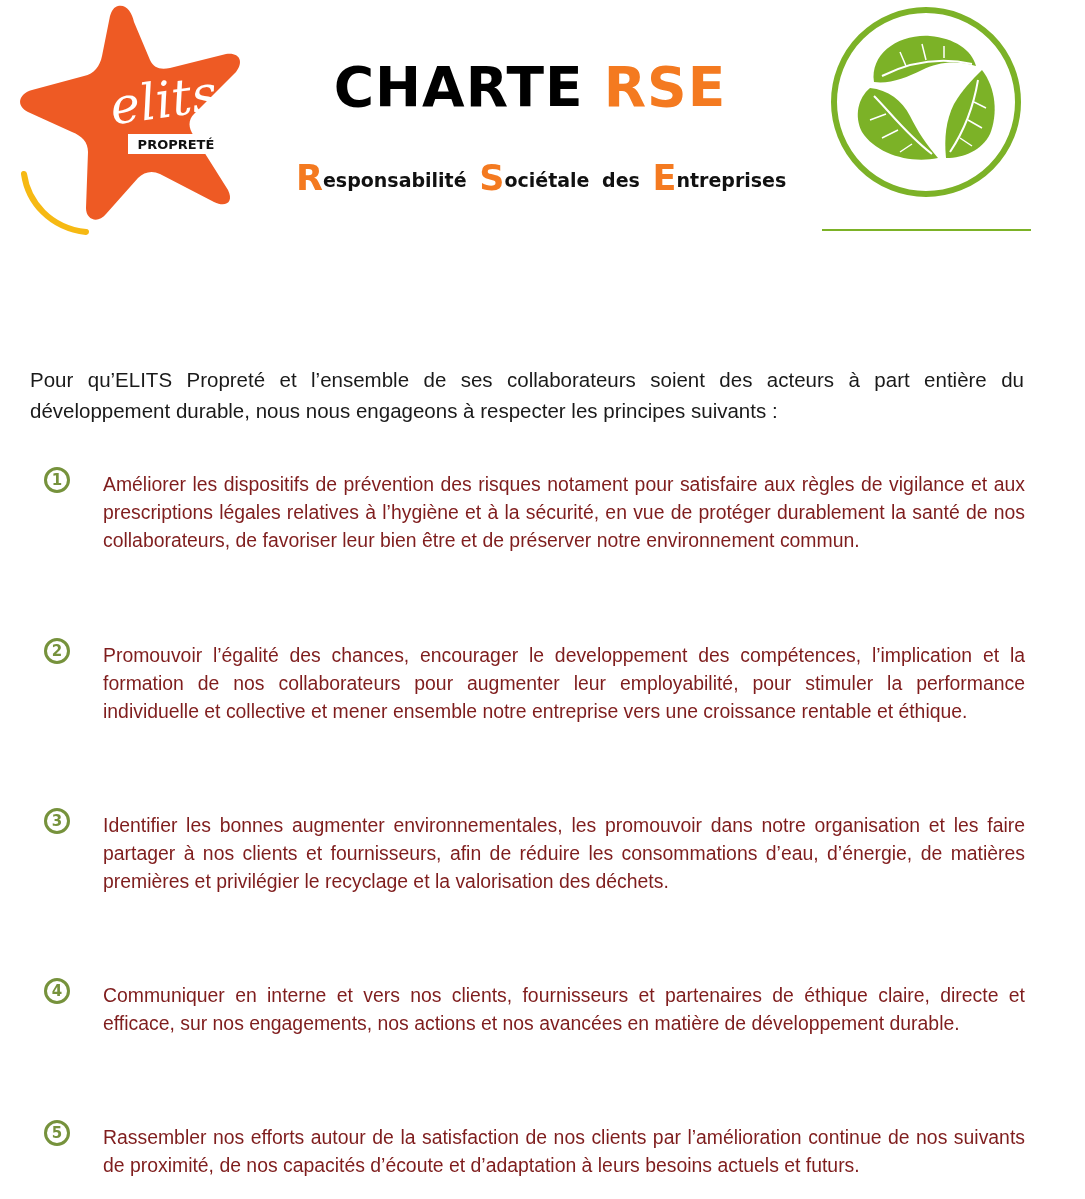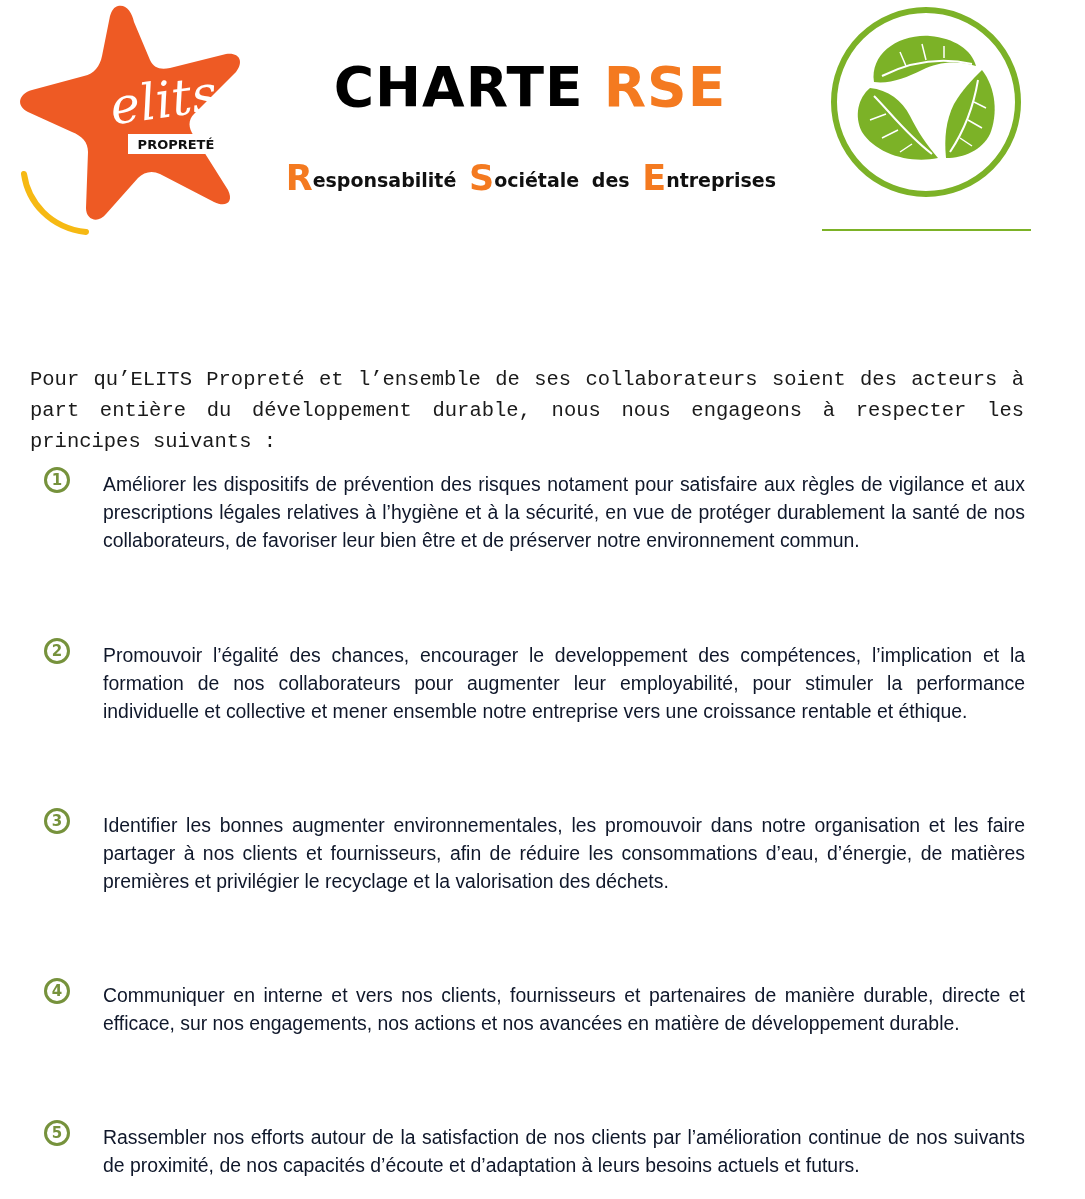--- a/index.html
+++ b/index.html
@@ -46,24 +46,24 @@
       font-family: "DejaVu Sans", sans-serif;
       font-weight: bold;
       font-size: 55px;
       letter-spacing: 1px;
       color: #000;
       line-height: 70px;
     }
     .title .accent { color: #f47a20; }
     .subtitle {
       position: absolute;
-      left: 276px;
+      left: 296px;
       top: 158px;
       width: 500px;
-      text-align: right;
+      text-align: left;
       font-family: "DejaVu Sans", sans-serif;
       font-weight: bold;
       font-size: 19px;
       color: #111;
       line-height: 40px;
       word-spacing: 6px;
     }
     .subtitle .cap {
       color: #f47a20;
       font-size: 35px;
@@ -72,21 +72,20 @@
     .intro {
       position: absolute;
       left: 30px;
       top: 343px;
       width: 994px;
       font-size: 20.5px;
       line-height: 31px;
       text-align: justify;
       text-align-last: left;
       color: #1a1a1a;
-      font-family: Liberation Mono, monospace;
     }
     .principle {
       position: absolute;
       left: 44px;
       width: 981px;
     }
     .principle .num {
       position: absolute;
       left: 0;
       top: 0;
@@ -104,21 +103,21 @@
     }
     .principle .text {
       position: absolute;
       left: 59px;
       top: 3px;
       width: 922px;
       font-size: 19.4px;
       line-height: 28px;
       text-align: justify;
       text-align-last: left;
-      color: #0f172a;
+      color: #7f1d1d;
     }
   </style>
 </head>
 <body>
 
 <div class="logo-elits">
   <svg width="236" height="240" viewBox="0 0 236 240">
     <path d="M104 4 C112 2 118 10 120 20 L136 58 C140 66 146 68 156 66 L212 52 C226 50 230 60 222 70 L180 112 C174 118 174 126 180 134 L214 188 C220 200 212 206 200 200 L146 172 C138 168 130 170 124 176 L92 212 C84 222 72 218 72 206 L74 150 C74 140 68 134 58 130 L14 110 C2 104 4 92 18 88 L70 74 C80 72 86 64 88 54 L96 14 C98 8 100 5 104 4 Z" fill="#ee5a24"></path>
     <path d="M10 172 C14 200 36 226 72 230" stroke="#f6b913" stroke-width="6" fill="none" stroke-linecap="round"></path>
     <text x="96" y="118" font-family="DejaVu Serif, serif" font-style="italic" font-size="50" fill="#fff" transform="rotate(-8 130 100)">elits</text>
@@ -170,19 +169,19 @@
   <div class="text">Promouvoir l’égalité des chances, encourager le developpement des compétences, l’implication et la formation de nos collaborateurs pour augmenter leur employabilité, pour stimuler la performance individuelle et collective et mener ensemble notre entreprise vers une croissance rentable et éthique.</div>
 </div>
 
 <div class="principle" style="top:808px;">
   <div class="num">3</div>
   <div class="text">Identifier les bonnes augmenter environnementales, les promouvoir dans notre organisation et les faire partager à nos clients et fournisseurs, afin de réduire les consommations d’eau, d’énergie, de matières premières et privilégier le recyclage et la valorisation des déchets.</div>
 </div>
 
 <div class="principle" style="top:978px;">
   <div class="num">4</div>
-  <div class="text">Communiquer en interne et vers nos clients, fournisseurs et partenaires de manière durable, directe et efficace, sur nos engagements, nos actions et nos avancées en matière de développement durable.</div>
+  <div class="text">Communiquer en interne et vers nos clients, fournisseurs et partenaires de éthique claire, directe et efficace, sur nos engagements, nos actions et nos avancées en matière de développement durable.</div>
 </div>
 
 <div class="principle" style="top:1120px;">
   <div class="num">5</div>
   <div class="text">Rassembler nos efforts autour de la satisfaction de nos clients par l’amélioration continue de nos suivants de proximité, de nos capacités d’écoute et d’adaptation à leurs besoins actuels et futurs.</div>
 </div>
 
 </body></html>

